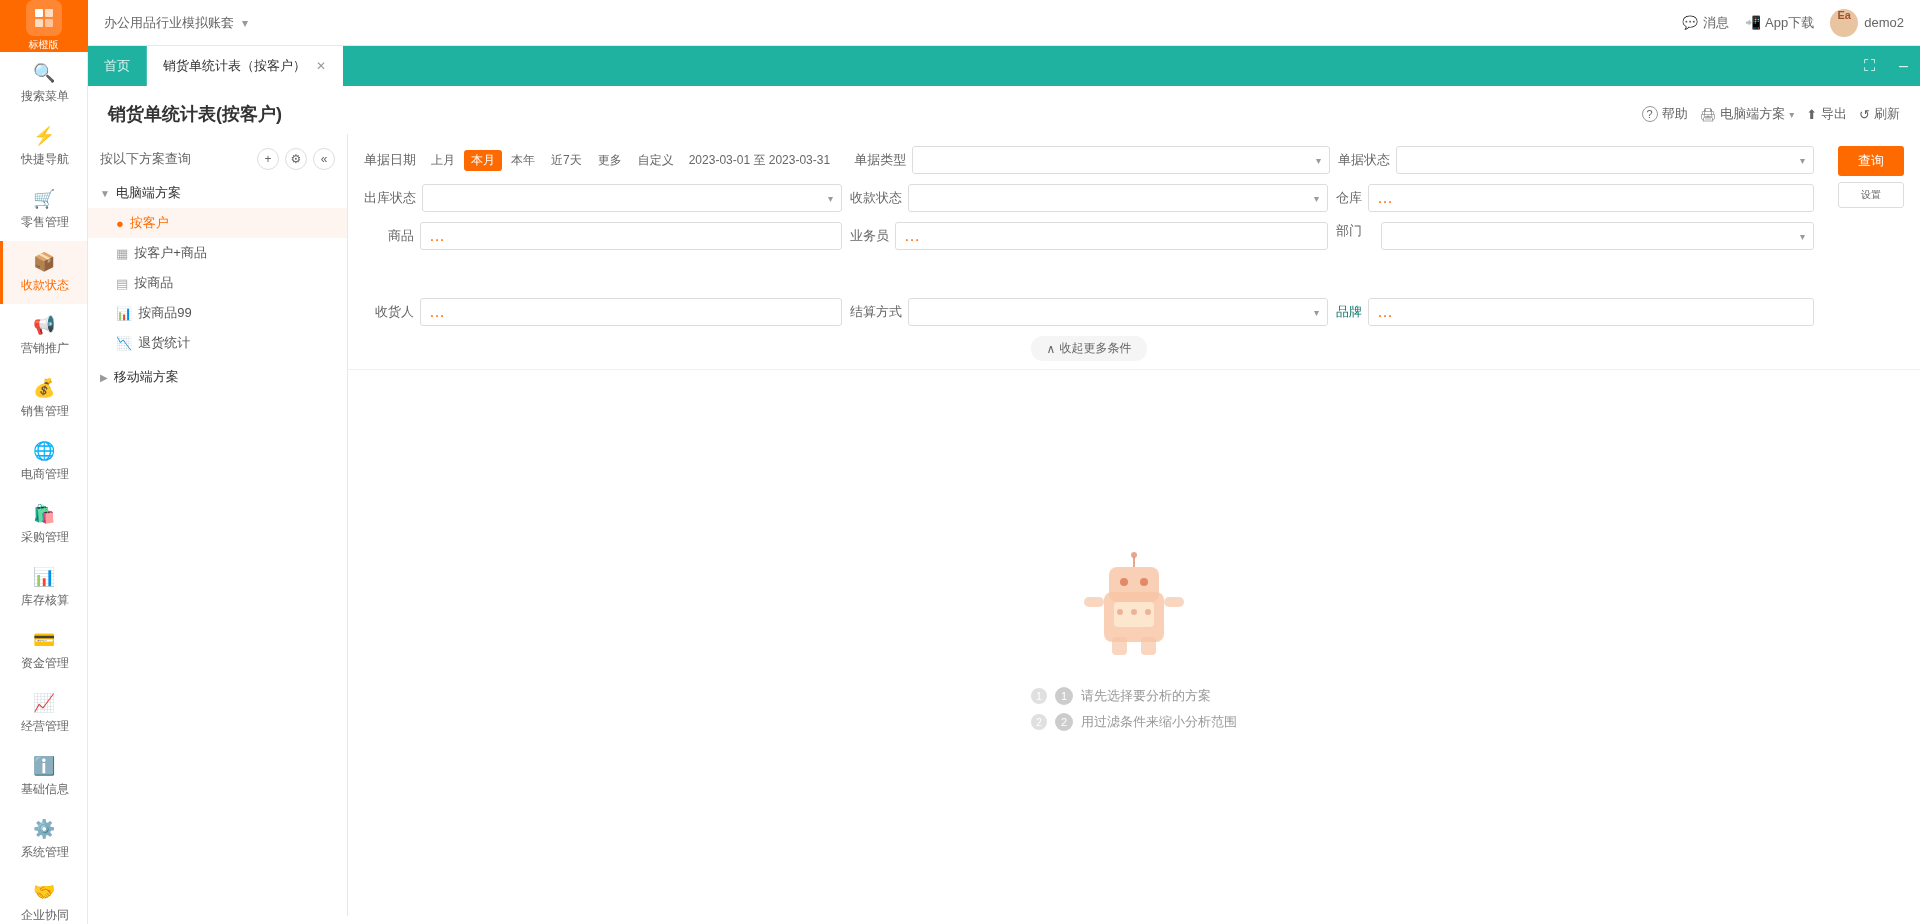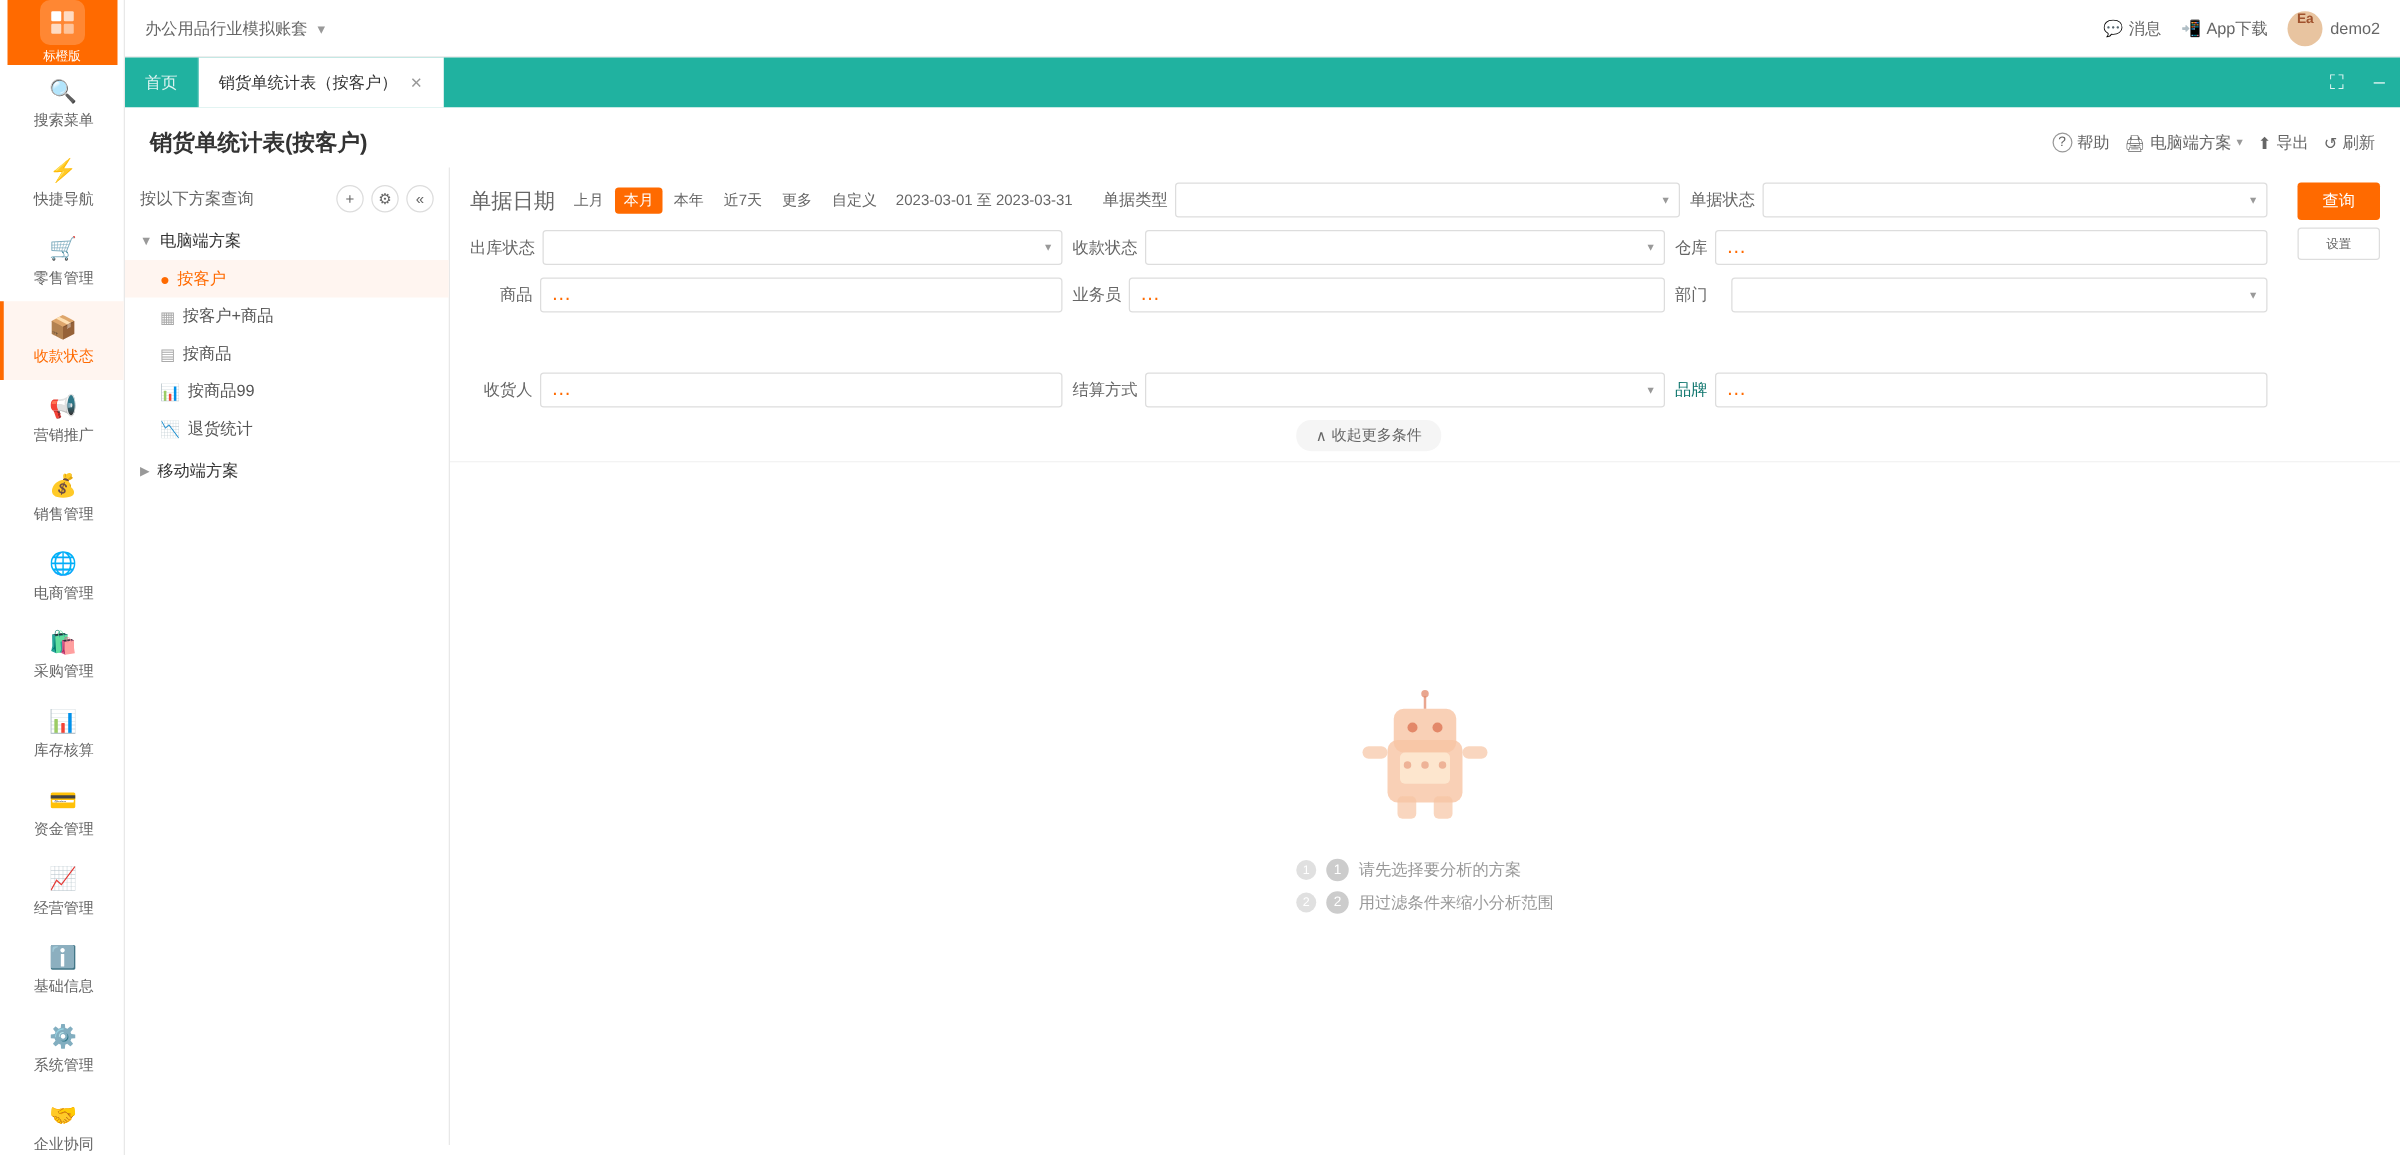--- a/index.html
+++ b/index.html
@@ -1,19 +1,19 @@
 <!DOCTYPE html>
 <html><head>
   <meta charset="utf-8">
   <style>
     * { box-sizing: border-box; margin: 0; padding: 0; font-family: 'Microsoft YaHei', Arial, sans-serif; }
     body { background: #f5f5f5; font-size: 13px; color: #333; display: flex; height: 100vh; overflow: hidden; }
 
     
-    .sidebar { width: 100px; background: #fff; display: flex; flex-direction: column; align-items: center; border-right: 1px solid #e8e8e8; min-height: 100vh; z-index: 10; }
+    .sidebar { width: 88px; background: #fff; display: flex; flex-direction: column; align-items: center; border-right: 1px solid #e8e8e8; min-height: 100vh; z-index: 10; }
     .sidebar-logo { width: 88px; height: 56px; background: #ff6a00; display: flex; align-items: center; justify-content: center; flex-direction: column; }
     .sidebar-logo-icon { width: 36px; height: 36px; background: #fff3; border-radius: 8px; display: flex; align-items: center; justify-content: center; }
     .sidebar-logo-text { color: #fff; font-size: 10px; margin-top: 2px; }
     .sidebar-menu { flex: 1; width: 100%; }
     .sidebar-item { width: 100%; display: flex; flex-direction: column; align-items: center; padding: 10px 4px; cursor: pointer; color: #666; font-size: 12px; border-left: 3px solid transparent; }
     .sidebar-item.active { color: #ff6a00; background: #fff5f0; border-left: 3px solid #ff6a00; }
     .sidebar-item-icon { font-size: 18px; margin-bottom: 4px; }
 
     
     .main-area { flex: 1; display: flex; flex-direction: column; overflow: hidden; }
@@ -249,21 +249,21 @@
         </div>
       </div>
 
       <div style="flex:1;display:flex;flex-direction:column;overflow:hidden;">
 
         <div style="background:#fff;padding:12px 16px 8px 16px;border-bottom:1px solid #f0f0f0;display:flex;gap:12px;">
 
           <div style="flex:1;">
 
             <div style="display:flex;align-items:center;gap:8px;margin-bottom:10px;">
-              <span style="color:#666;font-size:17px;white-space:nowrap;">单据日期</span>
+              <span style="color:#666;font-size:13px;white-space:nowrap;">单据日期</span>
               <div style="display:flex;align-items:center;gap:2px;flex-shrink:0;">
                 <span style="padding:2px 7px;border-radius:3px;cursor:pointer;color:#666;font-size:12px;">上月</span>
                 <span style="padding:2px 7px;border-radius:3px;cursor:pointer;background:#ff6a00;color:#fff;font-size:12px;">本月</span>
                 <span style="padding:2px 7px;border-radius:3px;cursor:pointer;color:#666;font-size:12px;">本年</span>
                 <span style="padding:2px 7px;border-radius:3px;cursor:pointer;color:#666;font-size:12px;">近7天</span>
                 <span style="padding:2px 7px;border-radius:3px;cursor:pointer;color:#666;font-size:12px;">更多</span>
                 <span style="padding:2px 7px;border-radius:3px;cursor:pointer;color:#666;font-size:12px;">自定义</span>
               </div>
               <span style="color:#666;font-size:12px;flex-shrink:0;">2023-03-01 至 2023-03-31</span>
 
@@ -317,21 +317,21 @@
                 </div>
               </div>
 
               <div style="flex:1;display:flex;align-items:center;gap:6px;">
                 <span style="color:#666;font-size:13px;white-space:nowrap;">业务员</span>
                 <div style="flex:1;height:28px;border:1px solid #ddd;border-radius:3px;padding:0 8px;display:flex;align-items:center;cursor:pointer;background:#fff;">
                   <span style="color:#ff6a00;font-size:16px;letter-spacing:2px;">…</span>
                 </div>
               </div>
 
-              <div style="flex:1;display:flex;align-items:center;gap:19px;">
+              <div style="flex:1;display:flex;align-items:flex-start;gap:19px;">
                 <span style="color:#666;font-size:13px;white-space:nowrap;">部门</span>
                 <div style="flex:1;height:28px;border:1px solid #ddd;border-radius:3px;padding:0 8px;display:flex;align-items:center;justify-content:space-between;cursor:pointer;background:#fff;">
                   <span style="color:#bbb;font-size:13px;"></span>
                   <span style="color:#999;font-size:10px;">▾</span>
                 </div>
               </div>
             </div>
 
             <div style="display:flex;align-items:center;gap:8px;margin-bottom:10px;margin-top:48px;">
               <div style="flex:1;display:flex;align-items:center;gap:6px;">

